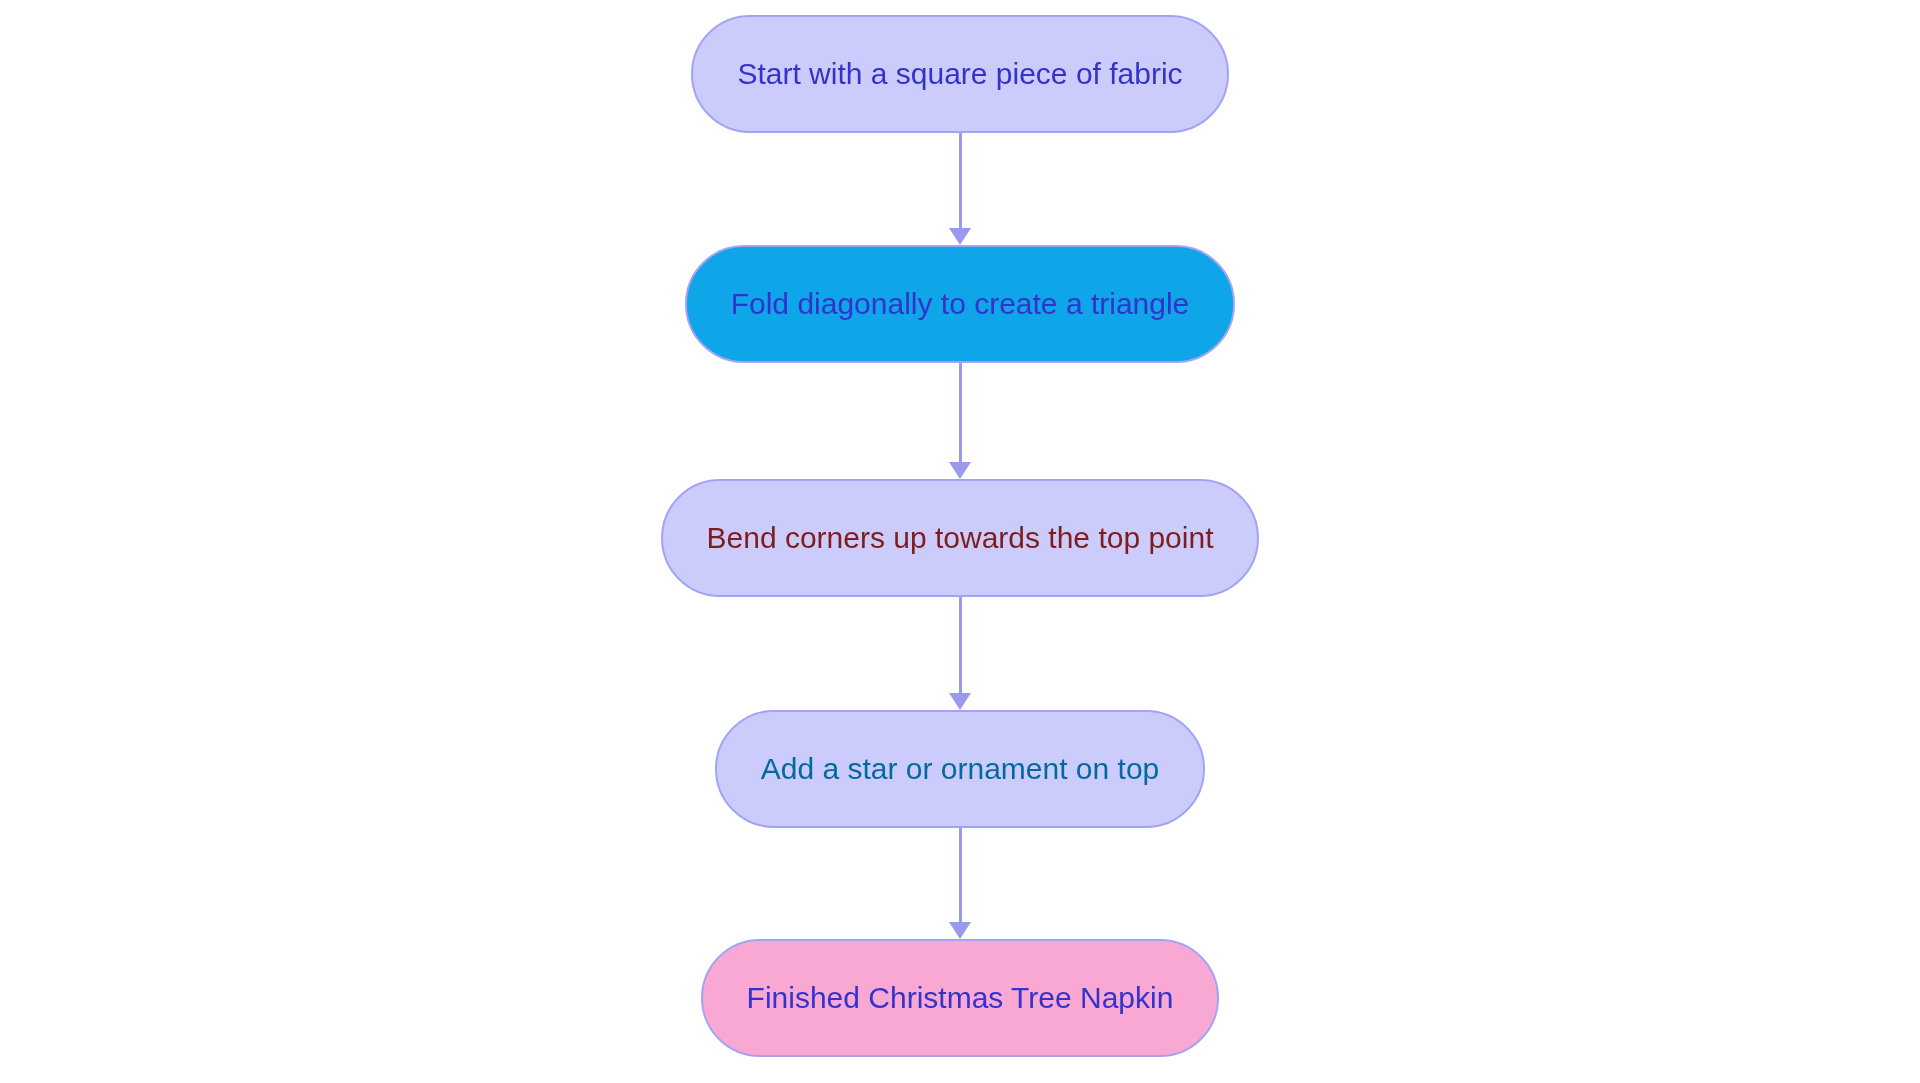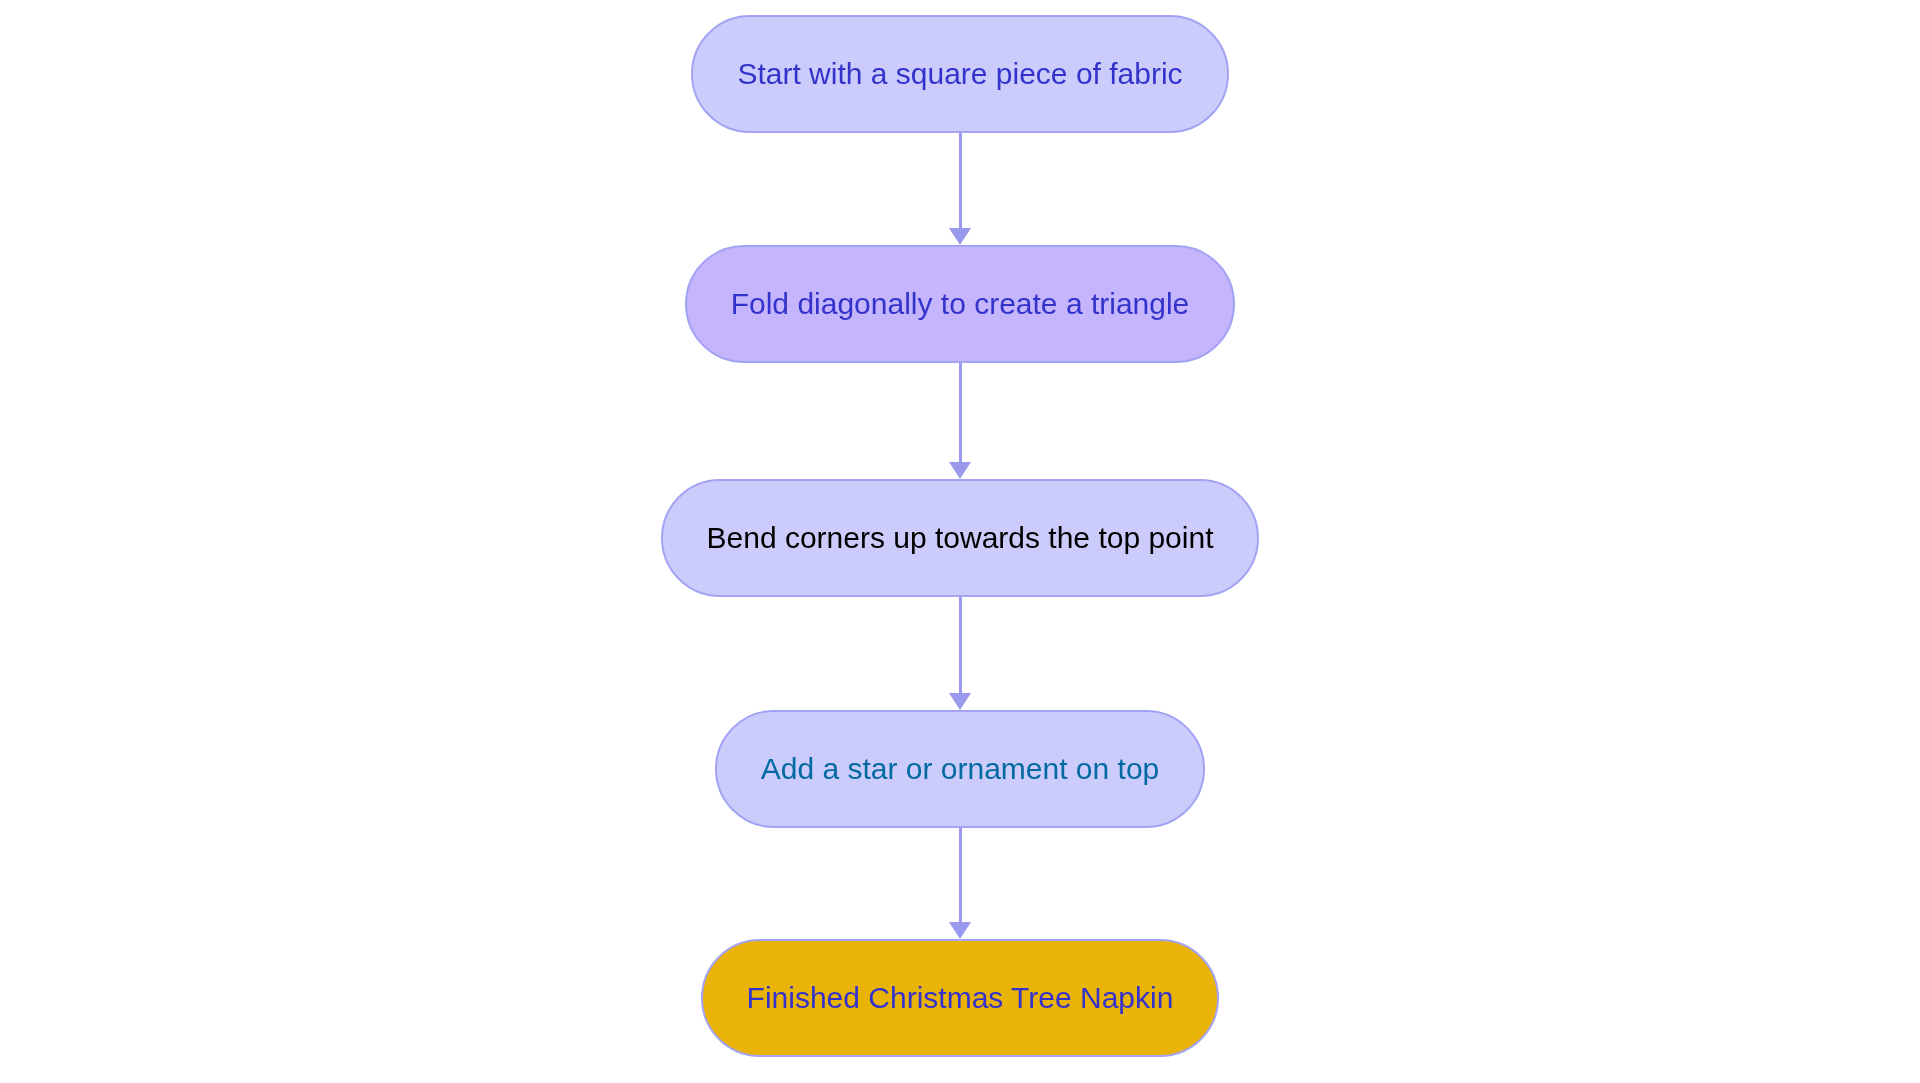--- a/index.html
+++ b/index.html
@@ -87,45 +87,45 @@
 
     <div class="flow-node node-1" style="background: rgb(204, 204, 252); border-color: rgb(163, 163, 245);">
       <span class="flow-node-label" style="color: rgb(51, 51, 204);">Start with a square piece of fabric</span>
     </div>
 
     <div class="flow-edge edge-1">
       <div class="flow-edge-line" style="background: rgb(153, 153, 238);"></div>
       <div class="flow-edge-arrowhead" style="border-top-color: rgb(153, 153, 238);"></div>
     </div>
 
-    <div class="flow-node node-2" style="background: #c4b5fd; border-color: rgb(163, 163, 245);">
+    <div class="flow-node node-2" style="background: #0ea5e9; border-color: rgb(163, 163, 245);">
       <span class="flow-node-label" style="color: rgb(51, 51, 204);">Fold diagonally to create a triangle</span>
     </div>
 
     <div class="flow-edge edge-2">
       <div class="flow-edge-line" style="background: rgb(153, 153, 238);"></div>
       <div class="flow-edge-arrowhead" style="border-top-color: rgb(153, 153, 238);"></div>
     </div>
 
     <div class="flow-node node-3" style="background: rgb(204, 204, 252); border-color: rgb(163, 163, 245);">
-      <span class="flow-node-label" style="color: #000000; text-align: right;">Bend corners up towards the top point</span>
+      <span class="flow-node-label" style="color: #7f1d1d; text-align: right;">Bend corners up towards the top point</span>
     </div>
 
     <div class="flow-edge edge-3">
       <div class="flow-edge-line" style="background: rgb(153, 153, 238);"></div>
       <div class="flow-edge-arrowhead" style="border-top-color: rgb(153, 153, 238);"></div>
     </div>
 
     <div class="flow-node node-4" style="background: rgb(204, 204, 252); border-color: rgb(163, 163, 245);">
       <span class="flow-node-label" style="color: #0369a1;">Add a star or ornament on top</span>
     </div>
 
     <div class="flow-edge edge-4">
       <div class="flow-edge-line" style="background: rgb(153, 153, 238);"></div>
       <div class="flow-edge-arrowhead" style="border-top-color: rgb(153, 153, 238);"></div>
     </div>
 
-    <div class="flow-node node-5" style="background: #eab308; border-color: rgb(163, 163, 245);">
+    <div class="flow-node node-5" style="background: #f9a8d4; border-color: rgb(163, 163, 245);">
       <span class="flow-node-label" style="color: rgb(51, 51, 204);">Finished Christmas Tree Napkin</span>
     </div>
 
   </div>
 </div>
 
 </body></html>

